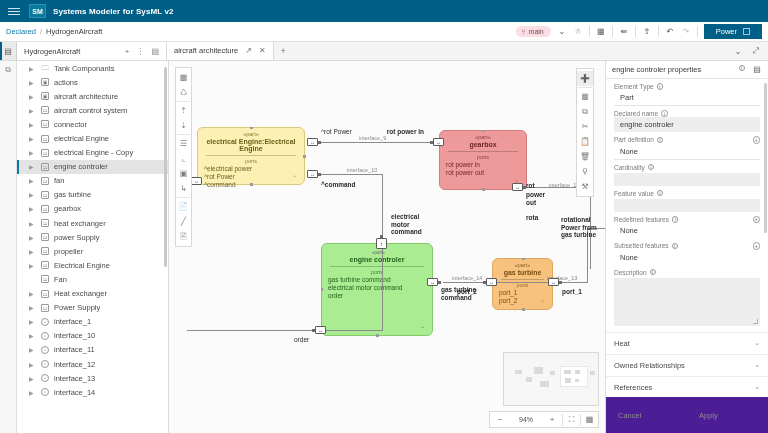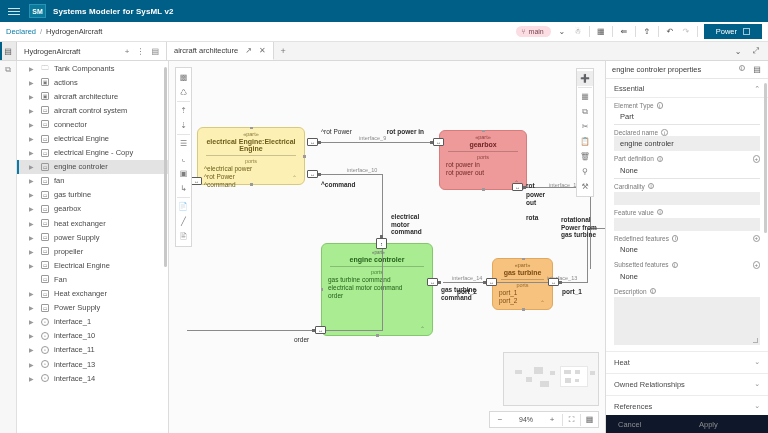--- a/index.html
+++ b/index.html
@@ -170,21 +170,21 @@
   .fin { font-size:7.5px; color:#3a3a3a; padding:3px 6px; background:#ededed; border:none; width:100%;
          font-family:"Liberation Sans",sans-serif; }
   .fbox { background:#ededed; height:13px; margin-top:2px; }
   .fbox.tall { height:48px; position:relative; }
   .fbox.tall::after { content:""; position:absolute; right:2px; bottom:2px; width:4px; height:4px;
                       border-right:1px solid #b0b0b0; border-bottom:1px solid #b0b0b0; }
   .accordion { display:flex; align-items:center; padding:6px 8px; font-size:7.5px; color:#4a4a4a;
                border-top:1px solid #ececec; cursor:pointer; }
   .accordion .cv { margin-left:auto; font-size:7px; color:#8a8a8a; }
   .props-sb { position:absolute; right:1px; top:4px; width:3px; height:150px; background:#cccccc; border-radius:2px; }
-  .props-foot { height:18px; display:flex; background:#0f172a; }
+  .props-foot { height:36px; display:flex; background:#4c1d95; }
   .props-foot div { flex:1; display:flex; align-items:center; justify-content:flex-start;
                     padding-left:12px; font-size:7.5px; color:#8e8e8e; cursor:pointer; }
 </style>
 </head>
 <body>
 
 <div class="topbar">
   <div class="hamburger">
       <i></i>
       <i></i>
@@ -352,20 +352,25 @@
           <span>interface_10</span>
         </div>
         <div class="tnode">
           <span class="arr">▶</span>
           <span class="tico" style="border-radius: 50%;">▫</span>
           <span>interface_11</span>
         </div>
         <div class="tnode">
           <span class="arr">▶</span>
           <span class="tico" style="border-radius: 50%;">▫</span>
+          <span>interface_12</span>
+        </div>
+        <div class="tnode">
+          <span class="arr">▶</span>
+          <span class="tico" style="border-radius: 50%;">▫</span>
           <span>interface_13</span>
         </div>
         <div class="tnode">
           <span class="arr">▶</span>
           <span class="tico" style="border-radius: 50%;">▫</span>
           <span>interface_14</span>
         </div>
       </div>
     <div class="tree-sb"></div>
   </div>
@@ -534,24 +539,20 @@
   <div class="props">
     <div class="props-head">
       <div class="props-title">engine controler properties</div>
       <div class="props-head-right">
         <span class="info-i">i</span>
         <span class="mini-ico">▤</span>
       </div>
     </div>
 
     <div class="props-body">
-      <div class="sect-head">
-        <span>Essential</span>
-        <span class="cv">⌃</span>
-      </div>
 
       <div class="fld">
         <div class="flabel">
           <span>Element Type</span>
           <span class="info-i">i</span>
         </div>
         <div class="fval">Part</div>
       </div>
 
       <div class="fld">

